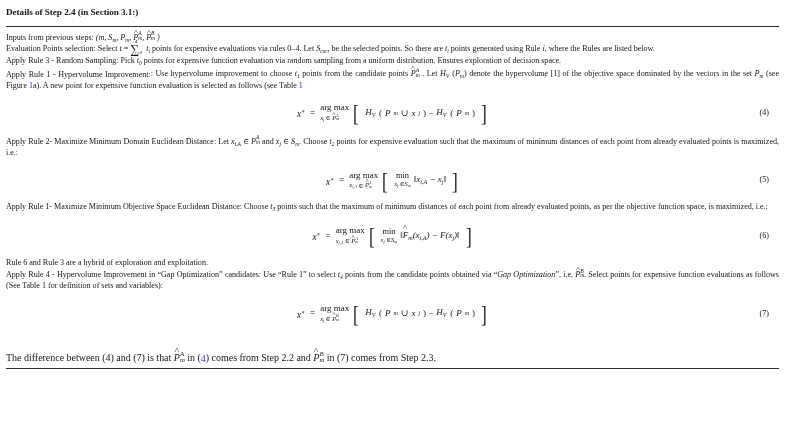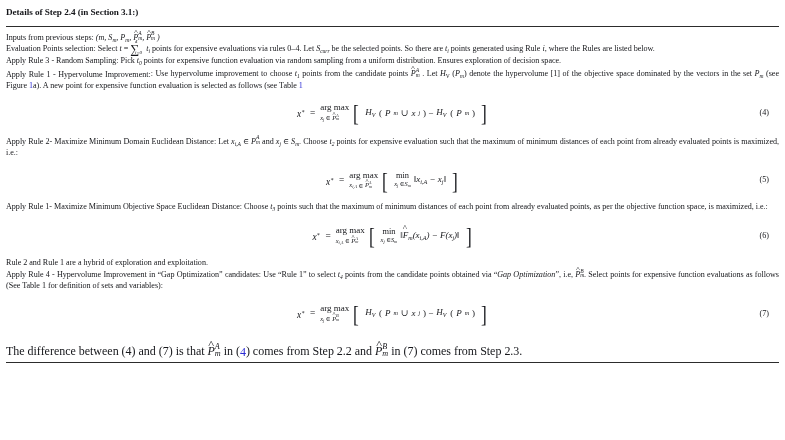--- a/index.html
+++ b/index.html
@@ -153,23 +153,23 @@
   .minop .bot {
     font-size: 6.4px;
     margin-top: 1px;
     font-style: italic;
   }
   .HV { font-style: italic; }
   .HV .vsub { font-size: 0.66em; vertical-align: -0.3em; font-style: italic; }
   .nowrapi { font-style: italic; white-space: nowrap; }
   .norm { font-style: normal; }
   .closing {
-    font-size: 12px;
+    font-size: 10px;
     line-height: 10.1px;
-    margin-top: 17px;
+    margin-top: 24px;
   }
 </style>
 </head>
 <body>
 
 <div class="page">
 
   <div class="caption-title">Details of Step 2.4 (in Section 3.1:)</div>
 
   <hr class="rule">
@@ -241,21 +241,21 @@
             <span class="top">min</span>
             <span class="bot"><i>x<span class="sub">j</span></i> ∈<i>S</i><span class="sub">m</span></span>
           </span>
           <span class="nowrapi">‖<span class="hat">F</span><span class="sub">m</span>(x<span class="sub">i,A</span>) − F(x<span class="sub">j</span>)‖</span>
         </span>
         <span class="bracket">]</span>
       </div>
       <span class="eq-num">(6)</span>
     </div>
 
-    <div class="para">Rule 2 and Rule 1 are a hybrid of exploration and exploitation.</div>
+    <div class="para">Rule 6 and Rule 3 are a hybrid of exploration and exploitation.</div>
 
     <div class="para"><b>Apply Rule 4 - Hypervolume Improvement in “Gap Optimization” candidates:</b> <span>Use “Rule 1” to select <i>t</i><span class="sub">4</span> points from the candidate points obtained via “</span><i>Gap Optimization</i><span>”, i.e, <span class="hat">P</span><span class="subsup"><span>B</span><span>m</span></span>. Select points for expensive function evaluations as follows (See Table 1 for definition of sets and variables):</span></div>
 
     <div class="eq-row">
       <div class="eq-body">
         <span class="xstar">x<sup>∗</sup></span>
         <span class="eqsign">=</span>
         <span class="argmax">
           <span class="top">arg max</span>
           <span class="bot"><i>x<span class="sub">j</span></i> ∈ <span class="hat">P</span><span class="subsup"><span>B</span><span>m</span></span></span>

